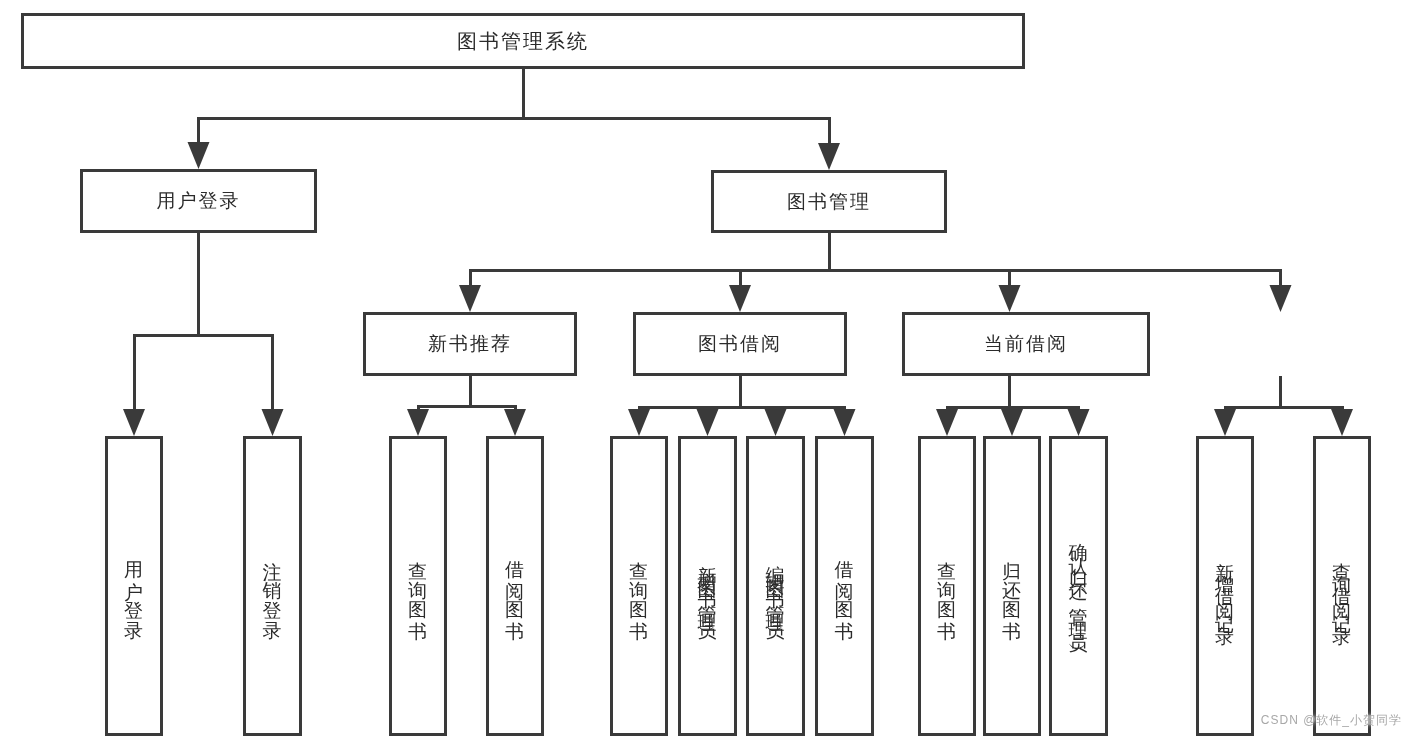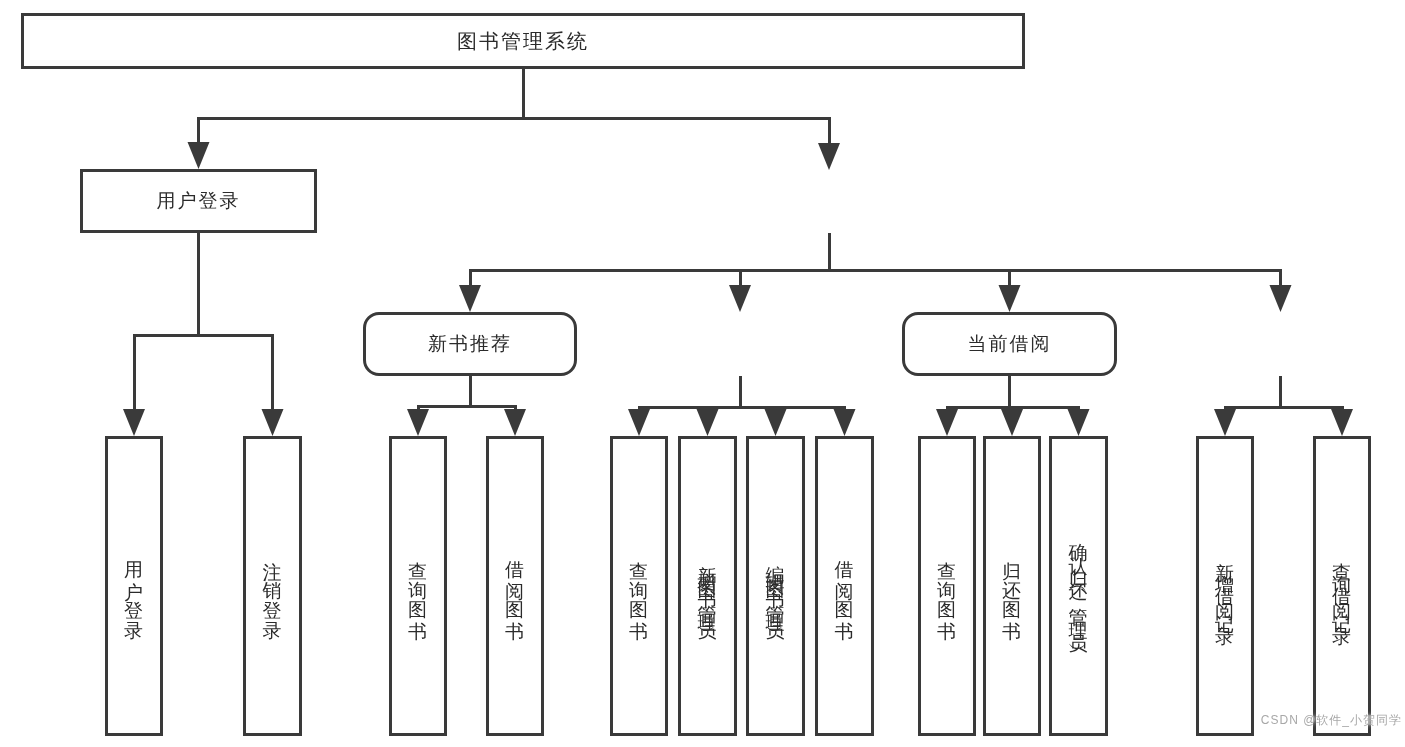--- a/index.html
+++ b/index.html
@@ -23,21 +23,21 @@
   .node .hlabel{
     font-size:19px;
     letter-spacing:2px;
     white-space:nowrap;
     color:#2b2b2b;
   }
   .root{left:21px;top:13px;width:1004px;height:56px;}
   .root .hlabel{font-size:20px;}
   .lvl2-a{left:80px;top:169px;width:237px;height:64px;}
   .lvl2-b{left:711px;top:170px;width:236px;height:63px;}
-  .lvl3{top:312px;width:214px;height:64px;border-radius:16px;}
+  .lvl3{top:312px;width:214px;height:64px;}
   .leaf{
     position:absolute;
     top:436px;height:300px;width:58px;
     background:#ffffff;
     border:3px solid #3a3a3a;
     box-sizing:border-box;
     display:flex;align-items:center;justify-content:center;
     z-index:1;
   }
   .vtext{
@@ -100,25 +100,31 @@
     </g>
   </svg>
 
   <div class="node root">
     <span class="hlabel">图书管理系统</span>
   </div>
 
   <div class="node lvl2-a">
     <span class="hlabel">用户登录</span>
   </div>
+  <div class="node lvl2-b">
+    <span class="hlabel">图书管理</span>
+  </div>
 
   <div class="node lvl3" style="left:363px">
     <span class="hlabel">新书推荐</span>
   </div>
-  <div class="node lvl3" style="left:902px;width:215px">
+  <div class="node lvl3" style="left:633px">
+    <span class="hlabel">图书借阅</span>
+  </div>
+  <div class="node lvl3" style="left:902px;width:248px">
     <span class="hlabel">当前借阅</span>
   </div>
 
   <div class="leaf" style="left:105px">
     <span class="vtext ls-s">用户登录</span>
   </div>
   <div class="leaf" style="left:243px;width:59px">
     <span class="vtext ls-s">注销登录</span>
   </div>
 

